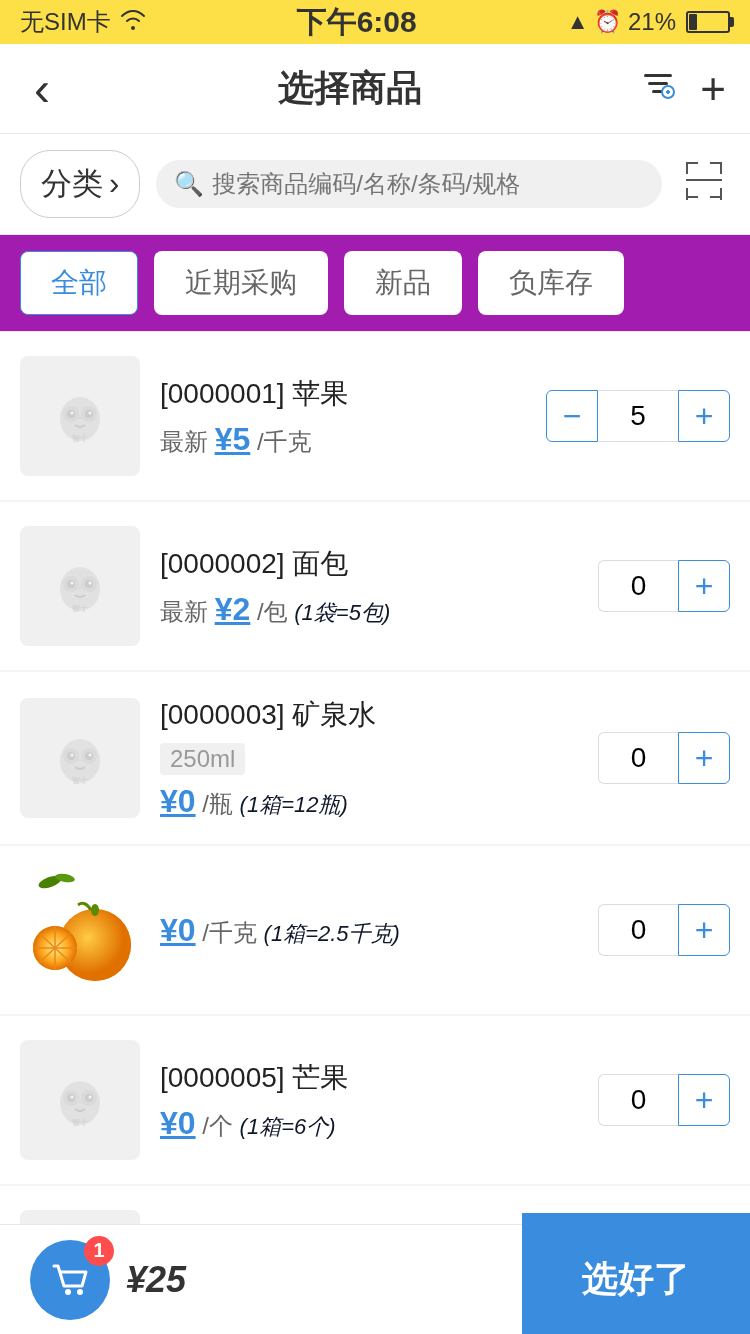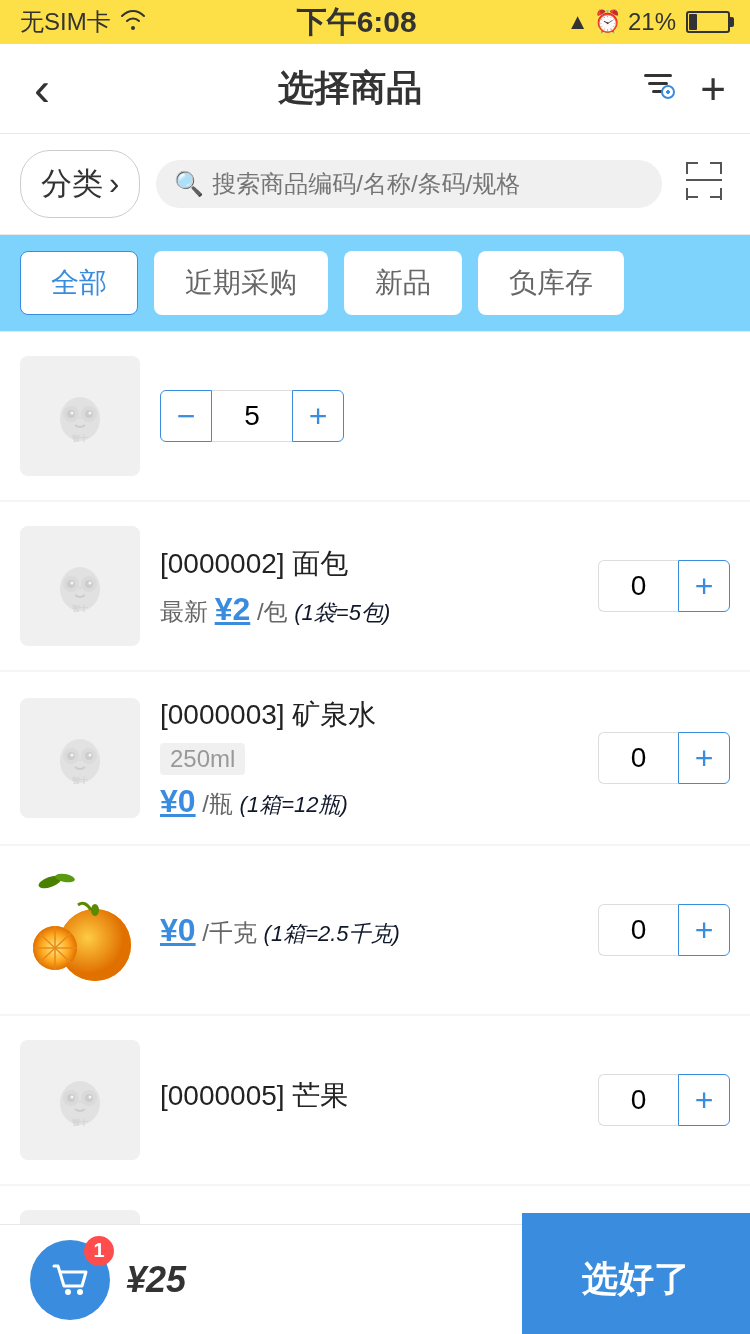--- a/index.html
+++ b/index.html
@@ -132,21 +132,21 @@
     }
     .scan-btn {
       font-size: 32px;
       color: #555;
       cursor: pointer;
       padding: 4px;
     }
 
     
     .tabs-bar {
-      background: #7dd3fc;
+      background: #a21caf;
       padding: 16px 20px;
       display: flex;
       gap: 16px;
       border-bottom: 1px solid #e8e8e8;
     }
     .tab-item {
       padding: 12px 30px;
       border-radius: 8px;
       font-size: 28px;
       cursor: pointer;
@@ -427,20 +427,28 @@
         <circle cx="44" cy="33" r="8" fill="#bbb"></circle>
         <circle cx="26" cy="33" r="4" fill="#999"></circle>
         <circle cx="44" cy="33" r="4" fill="#999"></circle>
         <circle cx="27" cy="32" r="1.5" fill="#fff"></circle>
         <circle cx="45" cy="32" r="1.5" fill="#fff"></circle>
         <path d="M30 44 Q35 48 40 44" stroke="#999" stroke-width="2" fill="none"></path>
         <polygon points="33,38 35,35 37,38" fill="#bbb"></polygon>
         <text x="35" y="60" text-anchor="middle" font-size="8" fill="#aaa">智十</text>
       </svg>
     </div>
+    <div class="product-info">
+      <div class="product-name">[0000001] 苹果</div>
+      <div class="product-price">
+        <span class="price-latest">最新 </span>
+        <span class="price-amount">¥5</span>
+        <span class="price-unit">/千克</span>
+      </div>
+    </div>
     <div class="qty-control">
       <button class="qty-btn minus">−</button>
       <input class="qty-input" type="text" value="5" style="">
       <button class="qty-btn plus">+</button>
     </div>
   </div>
 
   <div class="product-item">
     <div class="product-image">
       <svg viewBox="0 0 70 70">
@@ -556,20 +564,25 @@
         <circle cx="44" cy="33" r="4" fill="#999"></circle>
         <circle cx="27" cy="32" r="1.5" fill="#fff"></circle>
         <circle cx="45" cy="32" r="1.5" fill="#fff"></circle>
         <path d="M30 44 Q35 48 40 44" stroke="#999" stroke-width="2" fill="none"></path>
         <polygon points="33,38 35,35 37,38" fill="#bbb"></polygon>
         <text x="35" y="60" text-anchor="middle" font-size="8" fill="#aaa">智十</text>
       </svg>
     </div>
     <div class="product-info">
       <div class="product-name">[0000005] 芒果</div>
+      <div class="product-price">
+        <span class="price-amount">¥0</span>
+        <span class="price-unit">/个</span>
+        <span class="price-box-info">(1箱=6个)</span>
+      </div>
     </div>
     <div class="qty-control">
       <input class="qty-input" type="text" value="0" style="border-radius: 6px 0px 0px 6px; border-left: 1px solid rgb(221, 221, 221);">
       <button class="qty-btn plus">+</button>
     </div>
   </div>
 
   <div class="product-item">
     <div class="product-image">
       <svg viewBox="0 0 70 70">

